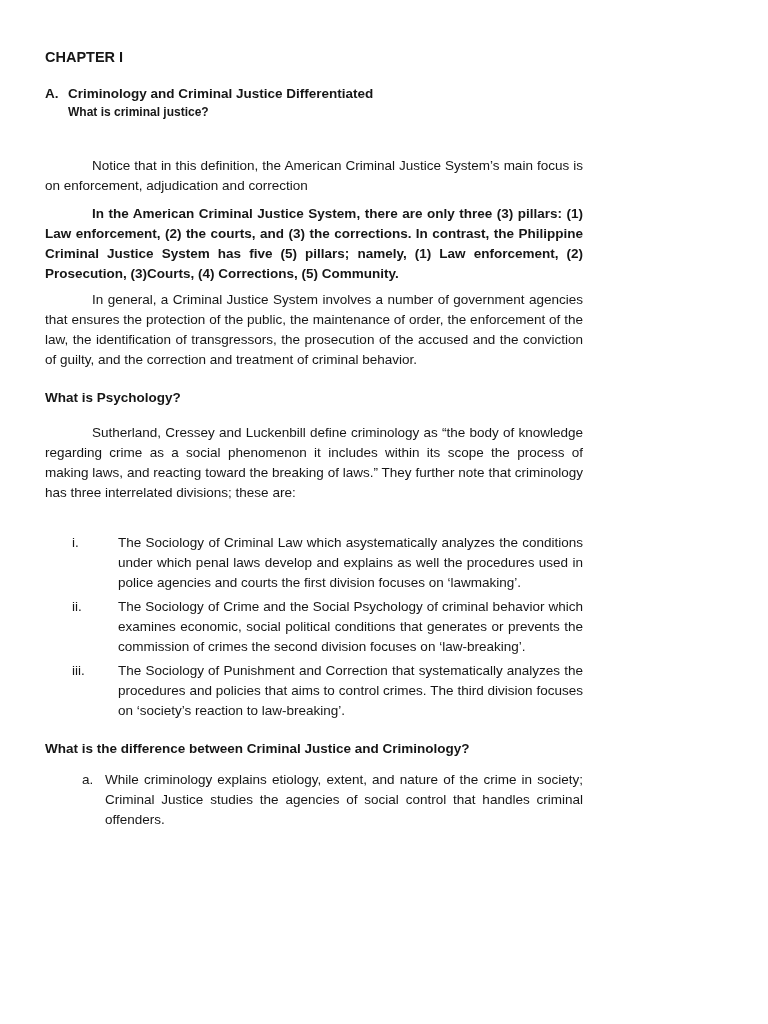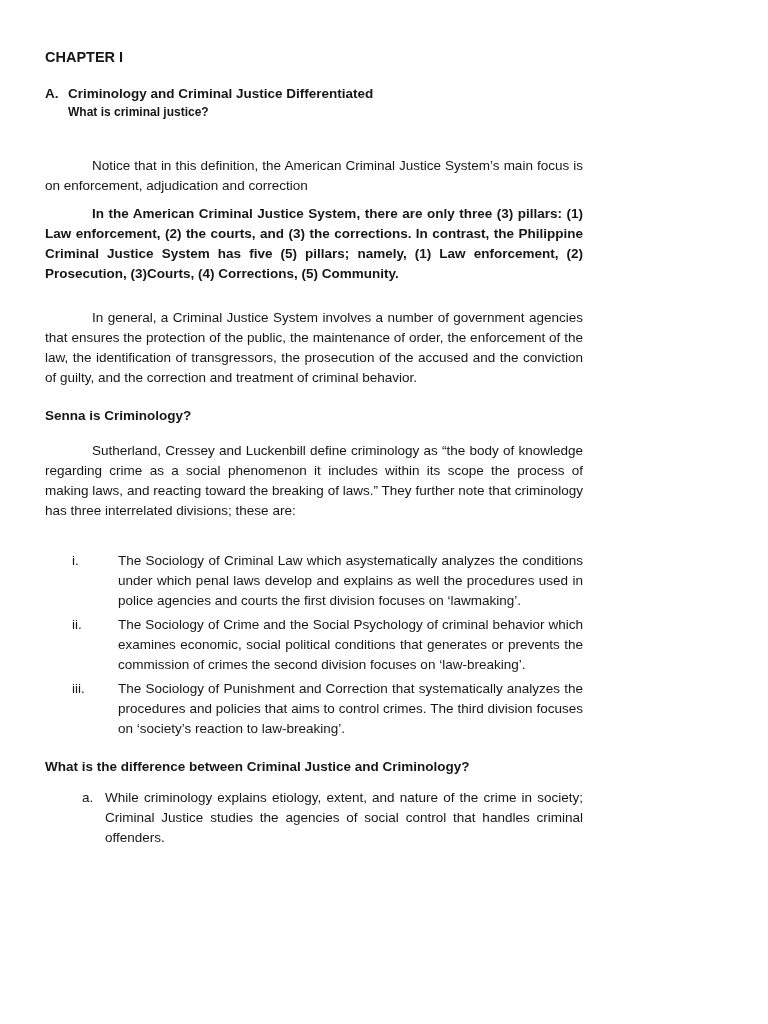--- a/index.html
+++ b/index.html
@@ -60,21 +60,21 @@
     margin: 0;
   }
   .para.indent { text-indent: 47px; }
   .quote-block {
     margin: 24px 0 0 23px;
     text-indent: 29px;
     text-align: justify;
   }
   .p-notice   { margin-top: 34px; }
   .p-pillars  { margin-top: 8px; font-weight: bold; }
-  .p-general  { margin-top: 24px; }
+  .p-general  { margin-top: 6px; }
   .h-bold {
     font-weight: bold;
     margin-top: 18px;
     line-height: 19px;
   }
   .p-sutherland { margin-top: 16px; }
   .divisions { margin-top: 30px; }
   .division-item {
     display: flex;
     margin-left: 27px;
@@ -105,21 +105,21 @@
 
   <div class="sub-question">What is criminal justice?</div>
 
 
   <p class="para indent p-notice">Notice that in this definition, the American Criminal Justice System’s main focus is on enforcement, adjudication and correction</p>
 
   <p class="para indent p-pillars">In the American Criminal Justice System, there are only three (3) pillars: (1) Law enforcement, (2) the courts, and (3) the corrections. In contrast, the Philippine Criminal Justice System has five (5) pillars; namely, (1) Law enforcement, (2) Prosecution, (3)Courts, (4) Corrections, (5) Community.</p>
 
   <p class="para indent p-general">In general, a Criminal Justice System involves a number of government agencies that ensures the protection of the public, the maintenance of order, the enforcement of the law, the identification of transgressors, the prosecution of the accused and the conviction of guilty, and the correction and treatment of criminal behavior.</p>
 
-  <div class="h-bold">Senna is Criminology?</div>
+  <div class="h-bold">What is Psychology?</div>
 
   <p class="para indent p-sutherland">Sutherland, Cressey and Luckenbill define criminology as “the body of knowledge regarding crime as a social phenomenon it includes within its scope the process of making laws, and reacting toward the breaking of laws.” They further note that criminology has three interrelated divisions; these are:</p>
 
   <div class="divisions">
     <div class="division-item">
       <span class="marker">i.</span>
       <span class="txt">The Sociology of Criminal Law which asystematically analyzes the conditions under which penal laws develop and explains as well the procedures used in police agencies and courts the first division focuses on ‘lawmaking’.</span>
     </div>
     <div class="division-item">
       <span class="marker">ii.</span>

